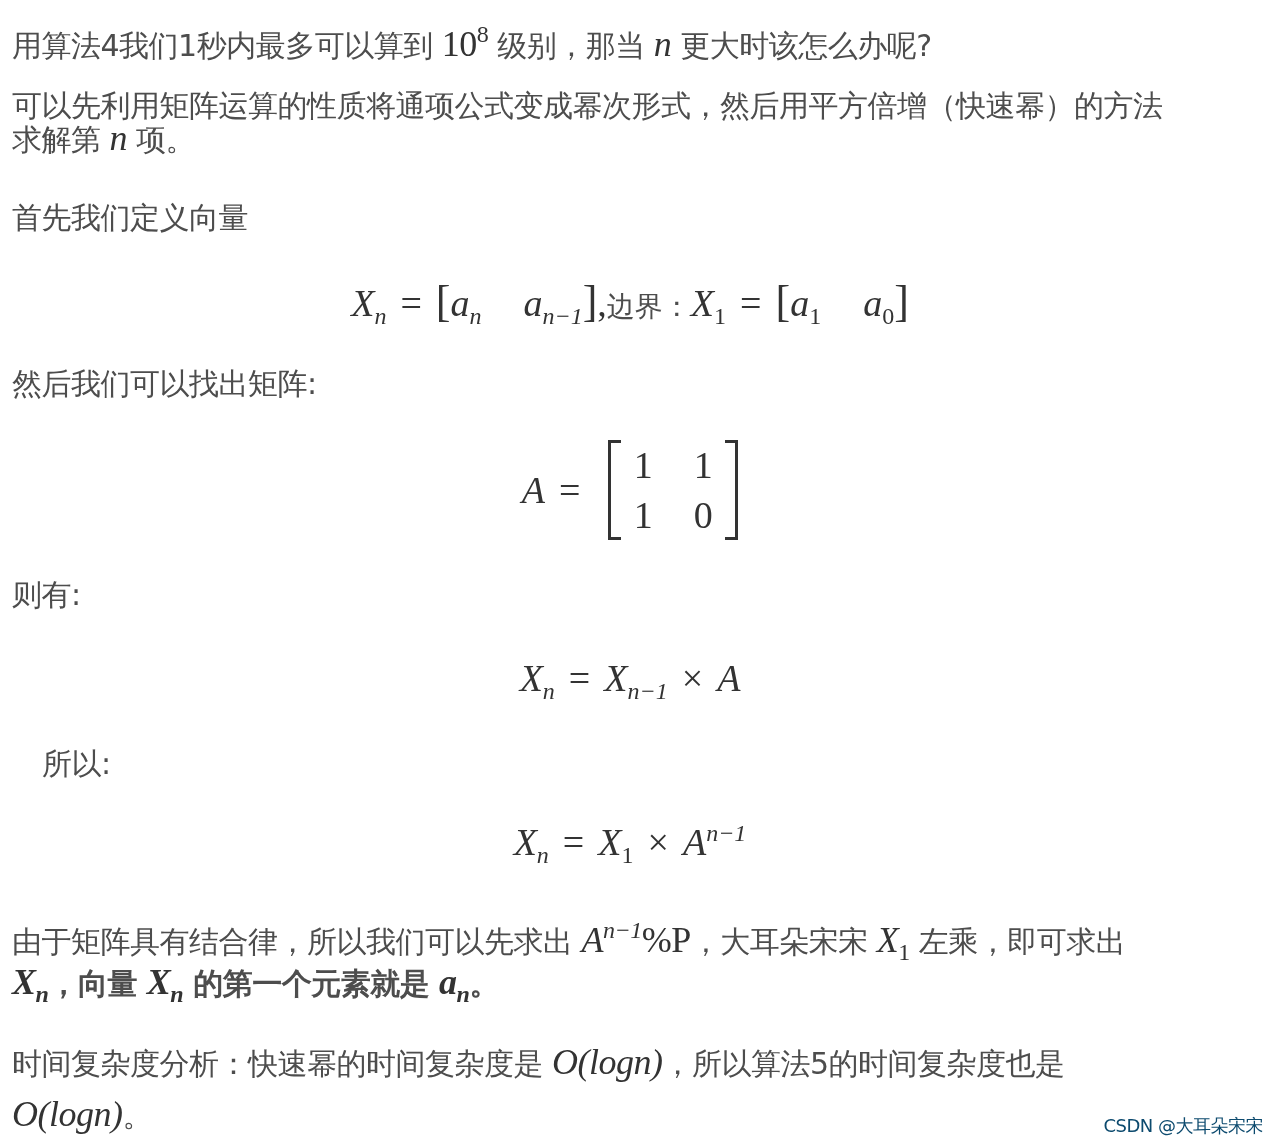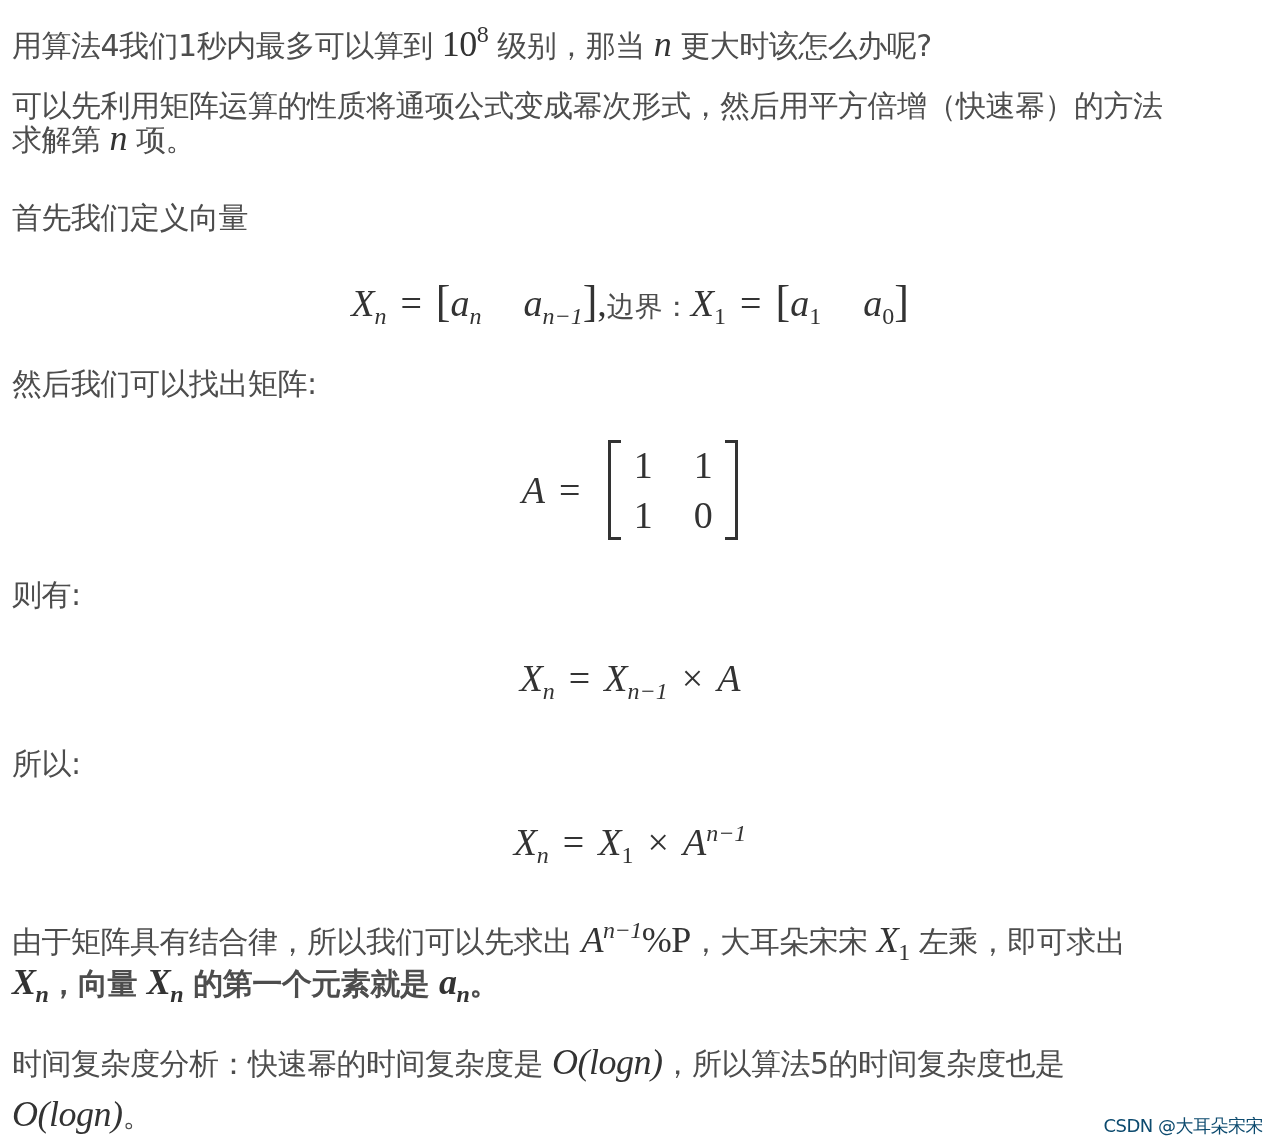--- a/index.html
+++ b/index.html
@@ -165,21 +165,21 @@
 
 <div class="article">
   <div class="p" style="top:553px;margin-top:16px;">则有:</div>
 </div>
 
 <div class="eq" style="top:656px;">
   <span class="v">X</span><span class="sub">n</span><span class="op">=</span><span class="v">X</span><span class="sub">n−1</span><span class="op">×</span><span class="v">A</span>
 </div>
 
 <div class="article">
-  <div class="p" style="top:738px;">所以:</div>
+  <div class="p" style="top:738px;margin-left:30px;">所以:</div>
 </div>
 
 <div class="eq" style="top:820px;">
   <span class="v">X</span><span class="sub">n</span><span class="op">=</span><span class="v">X</span><span class="subr">1</span><span class="op">×</span><span class="v">A</span><span class="sup" style="font-style:italic;">n−1</span>
 </div>
 
 <div class="article">
 
   <div class="p" style="top:904px;">
     <span>由于矩阵具有结合律，所以我们可以先求出 </span><span class="m"><span>A</span><span class="sup">n−1</span><span style="font-style:normal;">%P</span></span><span>，大耳朵宋宋 </span><span class="m"><span>X</span><span class="subr">1</span></span><span> 左乘，即可求出</span>

